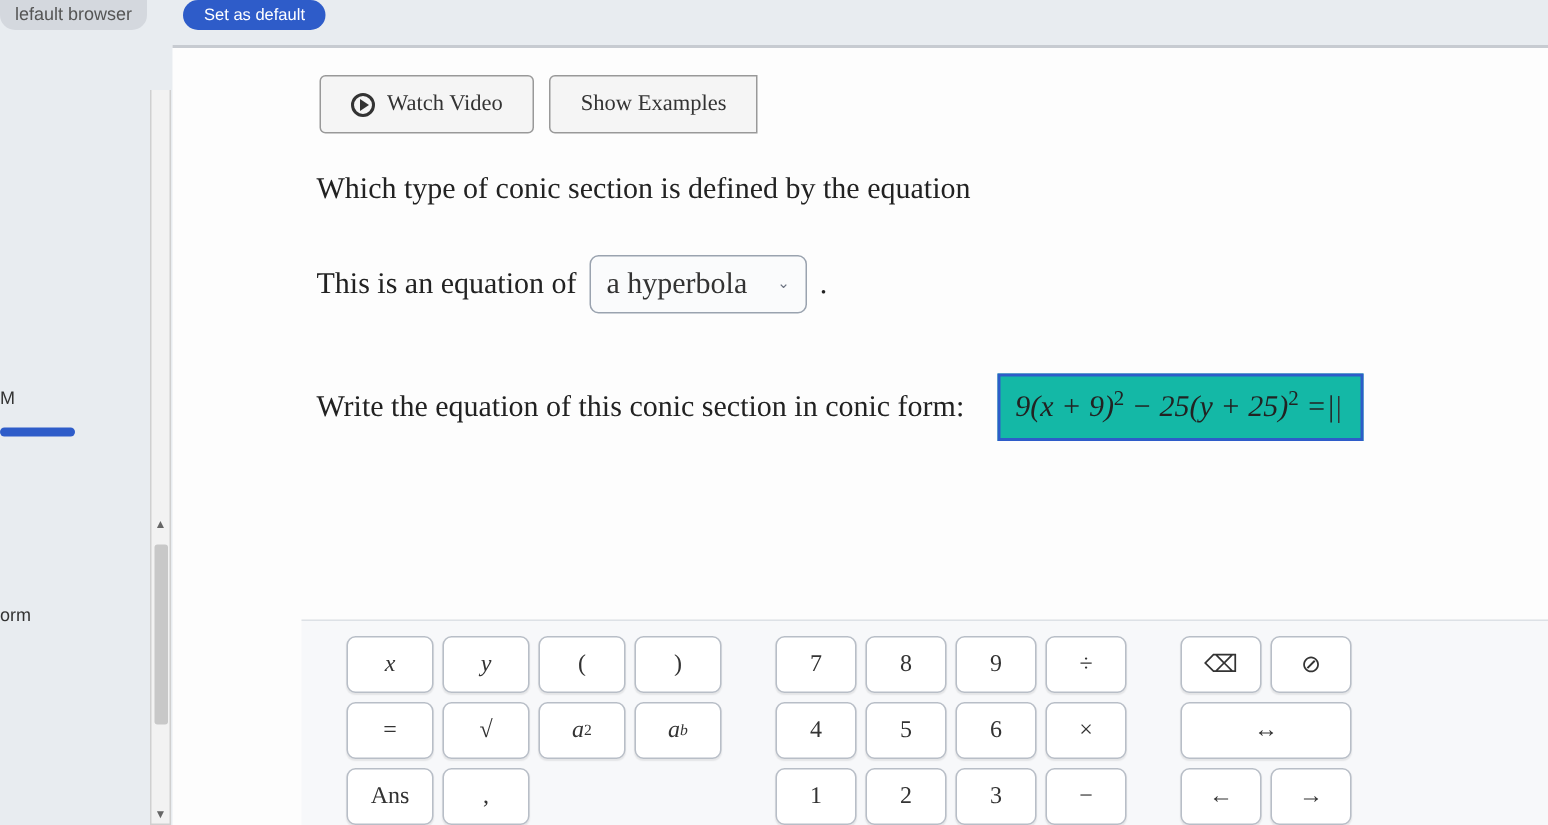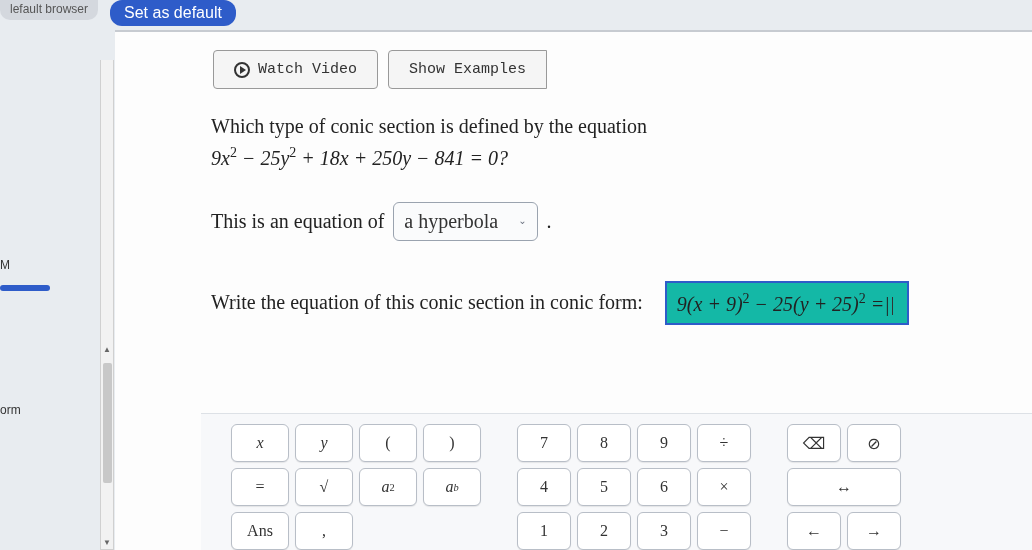--- a/index.html
+++ b/index.html
@@ -10,36 +10,36 @@
     height: 550px;
     overflow: hidden;
     position: relative;
   }
   .top-bar {
     position: absolute;
     top: 0; left: 0; right: 0;
     height: 22px;
     display: flex;
     align-items: flex-start;
-    gap: 12px;
+    gap: 24px;
   }
   .top-btn1 {
     background: #d4d8de;
     color: #555;
     font-family: Arial, sans-serif;
     font-size: 12px;
     padding: 2px 10px 4px;
     border-radius: 0 0 10px 10px;
     border: none;
   }
   .top-btn2 {
     background: #2e5cc9;
     color: #fff;
     font-family: Arial, sans-serif;
-    font-size: 16px;
+    font-size: 11px;
     padding: 4px 14px;
     border-radius: 12px;
     border: none;
   }
   .side {
     position: absolute;
     left: 0;
     width: 115px;
     top: 30px;
     bottom: 0;
@@ -94,21 +94,21 @@
     align-items: center;
     padding: 18px 0 0 88px;
   }
   .qtitle {
     font-size: 22px;
     font-weight: bold;
     color: #222;
     flex: 1;
   }
   .btn-out {
-    font-family: Liberation Mono, monospace;
+    font-family: Liberation Serif, serif;
     font-size: 15px;
     color: #333;
     background: #f5f5f5;
     border: 1.5px solid #999;
     border-radius: 4px;
     padding: 10px 20px;
     margin-left: 10px;
     display: flex;
     align-items: center;
     gap: 8px;
@@ -222,27 +222,20 @@
   <div class="qheader">
     <button class="btn-out">
       <span class="play-icon"></span>
       <span>Watch Video</span>
     </button>
     <button class="btn-out last">Show Examples</button>
   </div>
 
   <div class="body">
     <div>Which type of conic section is defined by the equation</div>
-    <div class="eq">
-      <span>9</span><span>x</span><span class="sup">2</span>
-      <span>− 25</span><span>y</span><span class="sup">2</span>
-      <span>+ 18</span><span>x </span>
-      <span>+ 250</span><span>y </span>
-      <span>− 841 = 0?</span>
-    </div>
 
     <div class="sentence">
       <span>This is an equation of </span>
       <span class="dropdown">
         <span>a hyperbola</span>
         <span class="chev">⌄</span>
       </span>
       <span> .</span>
     </div>
 

